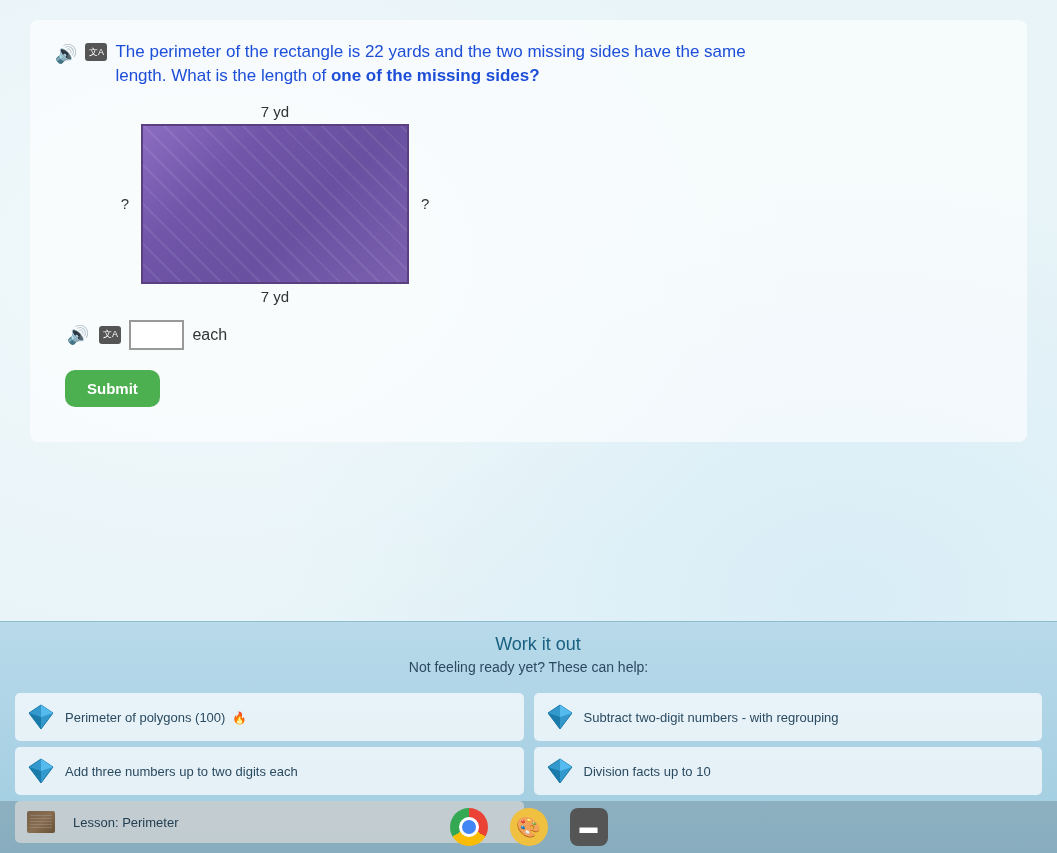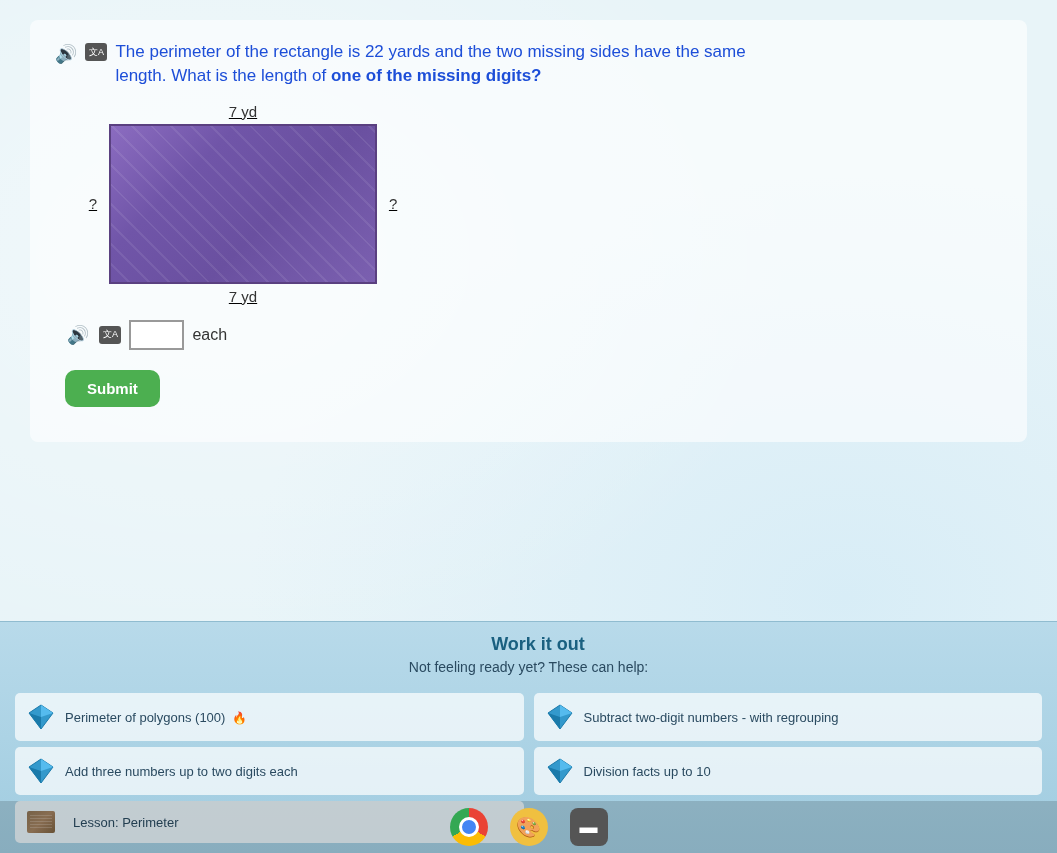--- a/index.html
+++ b/index.html
@@ -71,24 +71,23 @@
       font-size: 17px;
       color: #1d4ed8;
     }
 
     .question-text strong {
       font-weight: bold;
     }
 
     
     .diagram-area {
-      margin: 10px 0 10px 28px;
+      margin: 10px 0 10px 60px;
       position: relative;
       width: 320px;
-      text-decoration: underline;
     }
 
     .label-top {
       text-align: center;
       font-size: 15px;
       color: #333;
       margin-bottom: 4px;
     }
 
     .rect-row {
@@ -208,21 +207,21 @@
       right: 0;
       background: linear-gradient(180deg, #b8daea 0%, #a0cce0 100%);
       border-top: 1px solid #90bcd0;
       z-index: 2;
     }
 
     .work-it-out-header {
       text-align: center;
       padding: 12px 12px 4px;
       font-size: 18px;
-      font-weight: bold;
+      font-weight: normal;
       color: #1a6080;
       margin-left: 19px;
     }
 
     .not-ready {
       text-align: center;
       font-size: 14px;
       color: #2a4a60;
       margin-bottom: 10px;
     }
@@ -378,21 +377,21 @@
 </head>
 <body>
 
 <div class="main-content">
   <div class="question-area">
     <div class="question-header">
       <span class="speaker-icon">🔊</span>
       <span class="translate-icon">文A</span>
       <span class="question-text">
         <span>The perimeter of the rectangle is 22 yards and the two missing sides have the same</span><br>
-        <span>length. What is the length of </span><strong>one of the missing digits?</strong>
+        <span>length. What is the length of </span><strong>one of the missing sides?</strong>
       </span>
     </div>
 
     
     <div class="diagram-area">
       <div class="label-top">7 yd</div>
       <div class="rect-row">
         <div class="label-side">?</div>
         <div class="purple-rect"></div>
         <div class="label-right">?</div>

